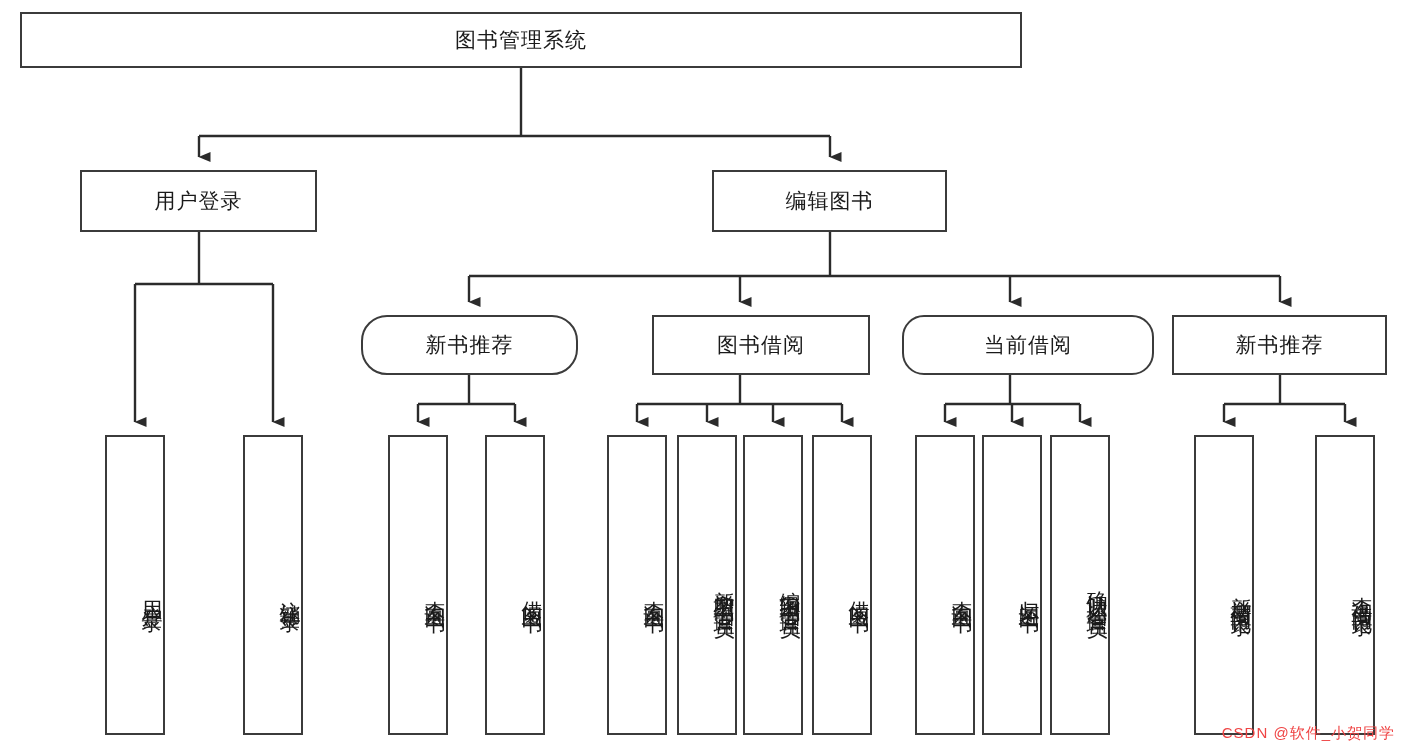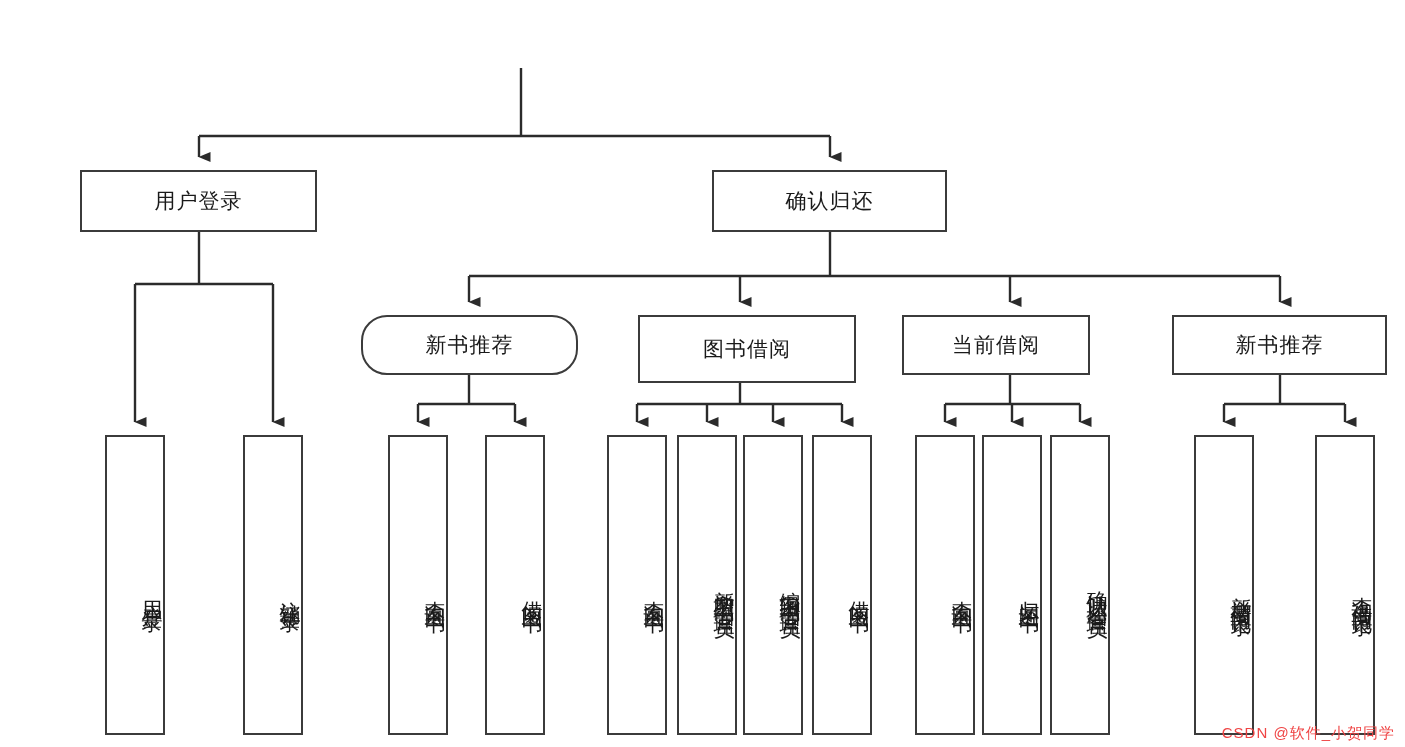--- a/index.html
+++ b/index.html
@@ -66,27 +66,28 @@
       <path d="M1012,404 L1012,422" marker-end="url(#ah)"></path>
       <path d="M1080,404 L1080,422" marker-end="url(#ah)"></path>
 
       <path d="M1280,375 L1280,404"></path>
       <path d="M1224,404 L1345,404"></path>
       <path d="M1224,404 L1224,422" marker-end="url(#ah)"></path>
       <path d="M1345,404 L1345,422" marker-end="url(#ah)"></path>
     </g>
   </svg>
 
+  <div class="node h" style="left:20px;top:12px;width:1002px;height:56px;">图书管理系统</div>
 
   <div class="node h" style="left:80px;top:170px;width:237px;height:62px;">用户登录</div>
-  <div class="node h" style="left:712px;top:170px;width:235px;height:62px;">确认归还</div>
+  <div class="node h" style="left:712px;top:170px;width:235px;height:62px;">编辑图书</div>
 
   <div class="node h" style="left:361px;top:315px;width:217px;height:60px;border-radius:26px;">新书推荐</div>
-  <div class="node h" style="left:638px;top:315px;width:218px;height:68px;">图书借阅</div>
-  <div class="node h" style="left:902px;top:315px;width:188px;height:60px;">当前借阅</div>
+  <div class="node h" style="left:652px;top:315px;width:218px;height:60px;">图书借阅</div>
+  <div class="node h" style="left:902px;top:315px;width:252px;height:60px;border-radius:22px;">当前借阅</div>
   <div class="node h" style="left:1172px;top:315px;width:215px;height:60px;">新书推荐</div>
 
   <div class="node v" style="left:105px;top:435px;width:60px;height:300px;">用户登录</div>
   <div class="node v" style="left:243px;top:435px;width:60px;height:300px;">注销登录</div>
 
   <div class="node v" style="left:388px;top:435px;width:60px;height:300px;">查询图书</div>
   <div class="node v" style="left:485px;top:435px;width:60px;height:300px;">借阅图书</div>
 
   <div class="node v" style="left:607px;top:435px;width:60px;height:300px;">查询图书</div>
   <div class="node v" style="left:677px;top:435px;width:60px;height:300px;">新增图书（管理员）</div>

